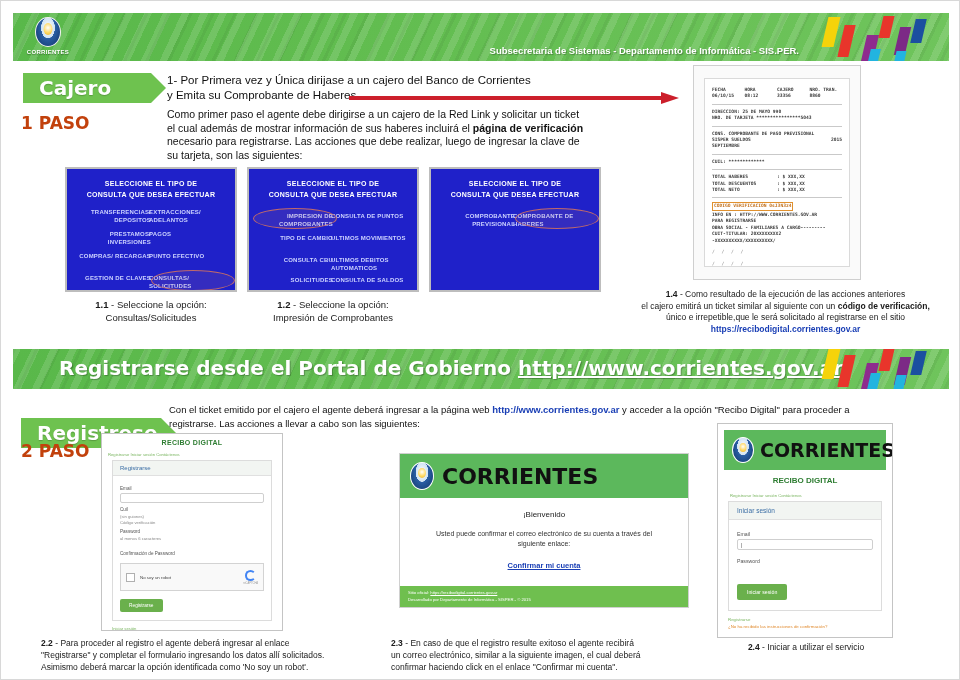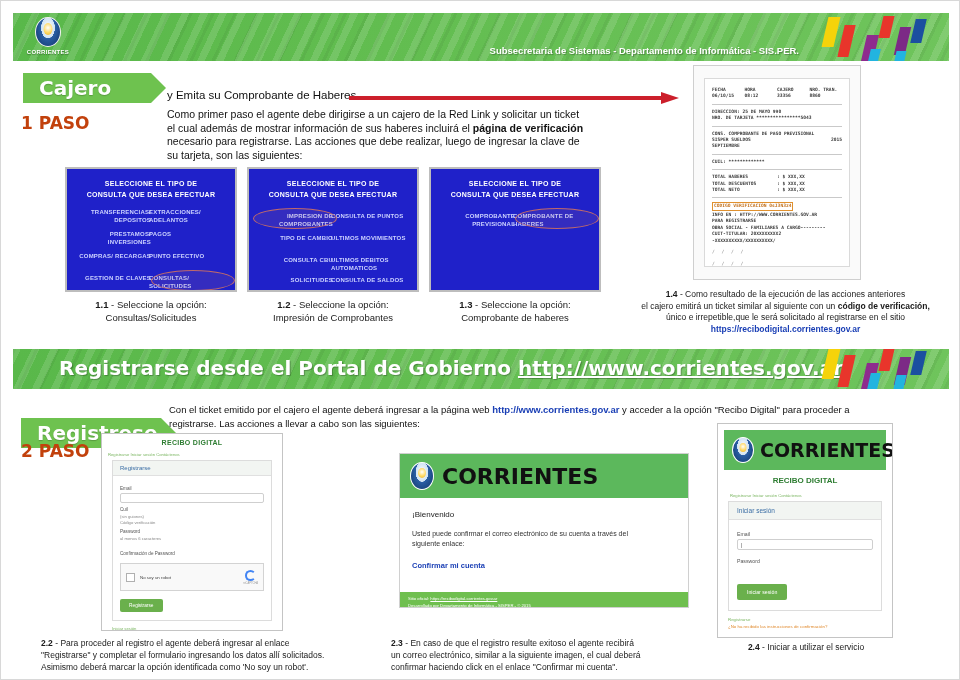--- a/index.html
+++ b/index.html
@@ -234,26 +234,26 @@
     background:radial-gradient(ellipse at 50% 35%, #ffffff 0%, #cfe2f3 40%, #2a5fa5 41%, #1d4a86 70%, #16396a 100%);
     border:1.4px solid #fff; position:relative; flex:0 0 auto;
   }
   .m23-crest:after{
     content:""; position:absolute; left:50%; top:20%; transform:translateX(-50%);
     width:8px;height:10px;border-radius:50%;
     background:radial-gradient(circle at 50% 40%, #fff 0%, #ffd966 55%, #e8b32a 100%);
   }
   .m23-brand { font-size:22px; font-weight:bold; color:#111; letter-spacing:0px;
     font-family:"DejaVu Sans", sans-serif; }
-  .m23-body { padding:12px 12px 20px; }
+  .m23-body { padding:12px 12px 14px;text-align:center; }
   .m23-body .hi { font-size:8px; color:#222; margin-bottom:10px; }
   .m23-body .p { font-size:7px; line-height:10px; color:#333; }
   .m23-body .lnk {
     display:inline-block; margin-top:12px; font-size:7.5px; color:#1a3fb5;
-    font-weight:bold;
+    text-decoration:underline; font-weight:bold;
   }
   .m23-foot {
     background:#6fbf4f; padding:4px 8px 6px; font-size:4.2px;
     line-height:6.5px; color:#ffffff;
   }
   .m23-foot u { color:#ffffff; }
 
   
   .mock24 { left:716px; top:422px; width:176px; height:215px; }
   .m24-hdr {
@@ -317,21 +317,21 @@
     </div>
   </div>
 
   <div class="tag tag-cajero">
     <span>Cajero</span>
   </div>
   <div class="paso paso-1">1 PASO</div>
 
   <div class="intro1">
     <div class="lead">
-      <br>
+      <span>1- Por Primera vez y Única dirijase a un cajero del Banco de Corrientes</span><br>
       <span>y Emita su Comprobante de Haberes.</span>
     </div>
     <div class="body">
       <span>Como primer paso el agente debe dirigirse a un cajero de la Red Link y solicitar un ticket el cual además de mostrar información de sus haberes incluirá el </span><b>página de verificación</b><span> necesario para registrarse. Las acciones que debe realizar, luego de ingresar la clave de su tarjeta, son las siguientes:</span>
     </div>
   </div>
 
   <div class="red-arrow">
     <div class="shaft"></div>
       <div class="head"></div>
@@ -385,24 +385,20 @@
     </div>
   </div>
 
   <div class="cap cap1">
     <b>1.1</b><span> - Seleccione la opción:</span><br>
     <span>Consultas/Solicitudes</span>
   </div>
   <div class="cap cap2">
     <b>1.2</b><span> - Seleccione la opción:</span><br>
     <span>Impresión de Comprobantes</span>
-  </div>
-  <div class="cap cap3">
-    <b>1.3</b><span> - Seleccione la opción:</span><br>
-    <span>Comprobante de haberes</span>
   </div>
 
   <div class="ticket-wrap">
     <div class="ticket">
       <div class="trow">
         <span>FECHA</span>
         <span>HORA</span>
         <span>CAJERO</span>
         <span>NRO. TRAN.</span>
       </div>

